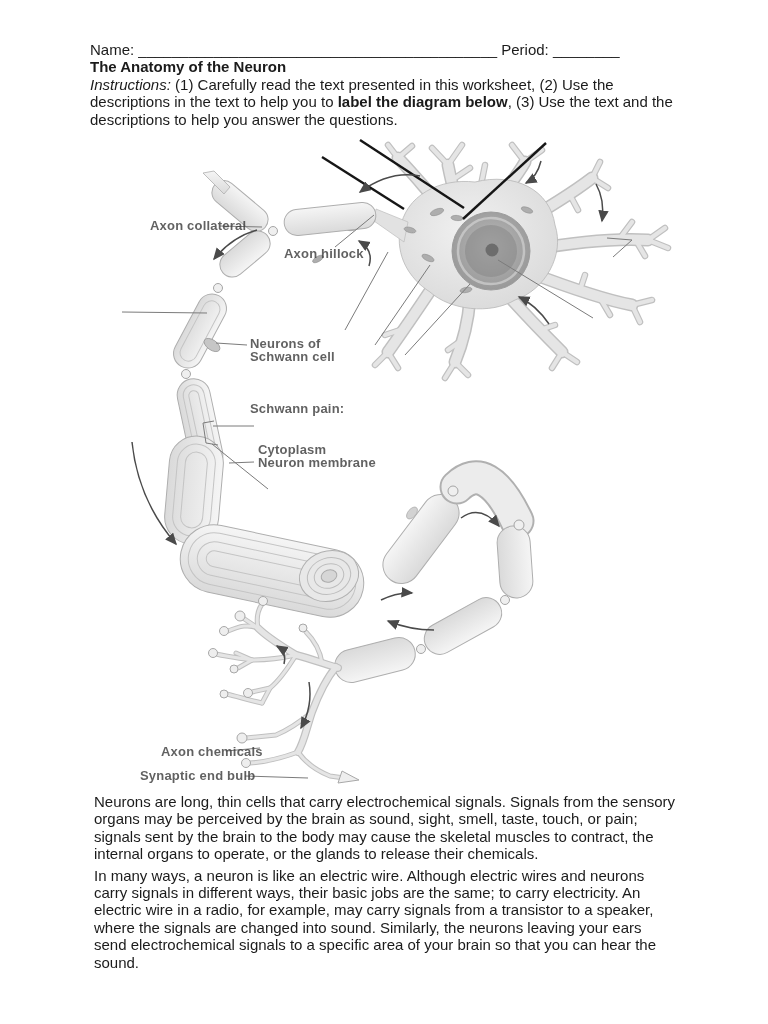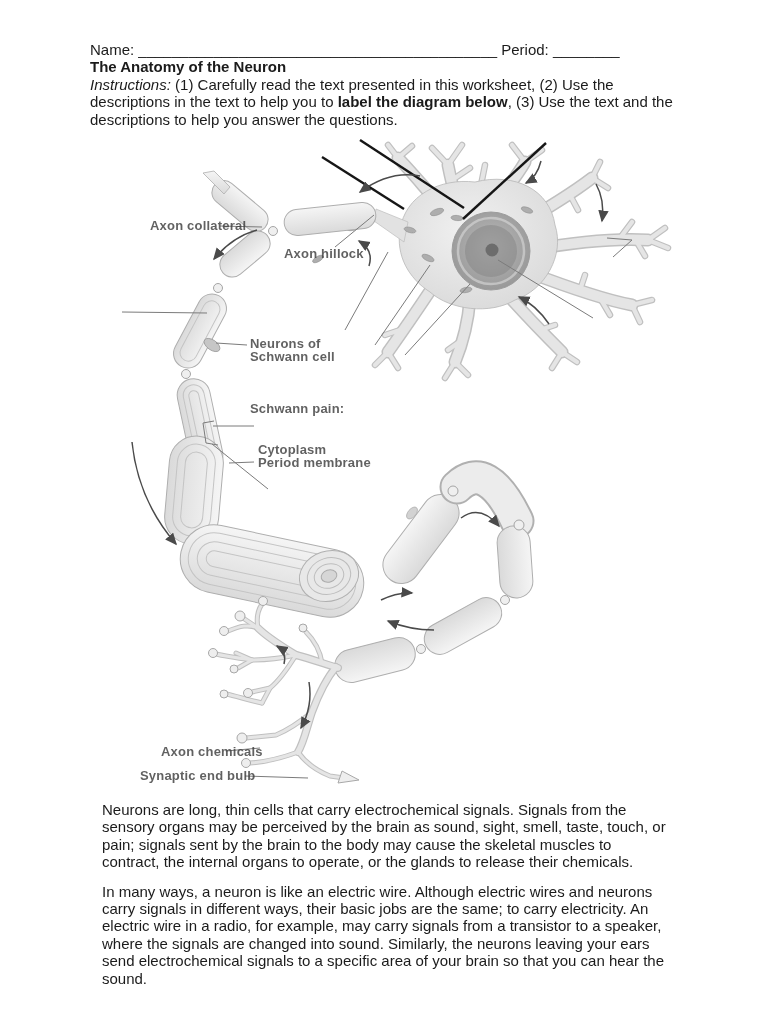--- a/index.html
+++ b/index.html
@@ -2,21 +2,21 @@
 <html><head>
 <meta charset="utf-8">
 <style>
   html,body{margin:0;padding:0;background:#ffffff;}
   body{width:768px;height:1024px;position:relative;overflow:hidden;
        font-family:"Liberation Sans","DejaVu Sans",sans-serif;color:#1b1b1b;}
   .textblock{position:absolute;left:90px;width:592px;font-size:15px;line-height:17.4px;}
   .title-line{font-weight:bold;}
   .ital{font-style:italic;}
   .bold{font-weight:bold;}
-  .para{margin:12px;}
+  .para{margin:4px;}
   .dlabel{position:absolute;font-size:13px;line-height:12.5px;color:#3f3f3f;
           letter-spacing:.2px;white-space:nowrap;font-weight:bold;opacity:.82;}
   svg{position:absolute;left:0;top:0;}
   .myelin{fill:url(#myelinGrad);stroke:#aeaeae;stroke-width:1;}
   .wrapline{fill:none;stroke:#c4c4c4;stroke-width:1;}
   .node{fill:#efefef;stroke:#a5a5a5;stroke-width:1;}
   .leader{stroke:#7b7b7b;stroke-width:1;fill:none;}
   .blackline{stroke:#161616;stroke-width:2.4;fill:none;}
   .dir{stroke:#4a4a4a;stroke-width:1.5;fill:none;}
   .dend-under{stroke:#c0c0c0;fill:none;stroke-linecap:round;stroke-linejoin:round;}
@@ -300,20 +300,20 @@
     <path class="dir" marker-end="url(#ah)" d="M309,682 Q313,706 301,728"></path>
   </g>
 </svg>
 
 <div class="dlabel" style="left:150px;top:220px">Axon collateral</div>
 <div class="dlabel" style="left:284px;top:248px">Axon hillock</div>
 <div class="dlabel" style="left:250px;top:338px">Neurons of</div>
 <div class="dlabel" style="left:250px;top:351px">Schwann cell</div>
 <div class="dlabel" style="left:250px;top:403px">Schwann pain:</div>
 <div class="dlabel" style="left:258px;top:444px">Cytoplasm</div>
-<div class="dlabel" style="left:258px;top:457px">Period membrane</div>
+<div class="dlabel" style="left:258px;top:457px">Neuron membrane</div>
 <div class="dlabel" style="left:161px;top:746px">Axon chemicals</div>
 <div class="dlabel" style="left:140px;top:770px">Synaptic end bulb</div>
 
 <div class="textblock" style="top:789px">
   <p class="para">Neurons are long, thin cells that carry electrochemical signals. Signals from the sensory organs may be perceived by the brain as sound, sight, smell, taste, touch, or pain; signals sent by the brain to the body may cause the skeletal muscles to contract, the internal organs to operate, or the glands to release their chemicals.</p>
   <p class="para">In many ways, a neuron is like an electric wire. Although electric wires and neurons carry signals in different ways, their basic jobs are the same; to carry electricity. An electric wire in a radio, for example, may carry signals from a transistor to a speaker, where the signals are changed into sound. Similarly, the neurons leaving your ears send electrochemical signals to a specific area of your brain so that you can hear the sound.</p>
 </div>
 
 </body></html>

